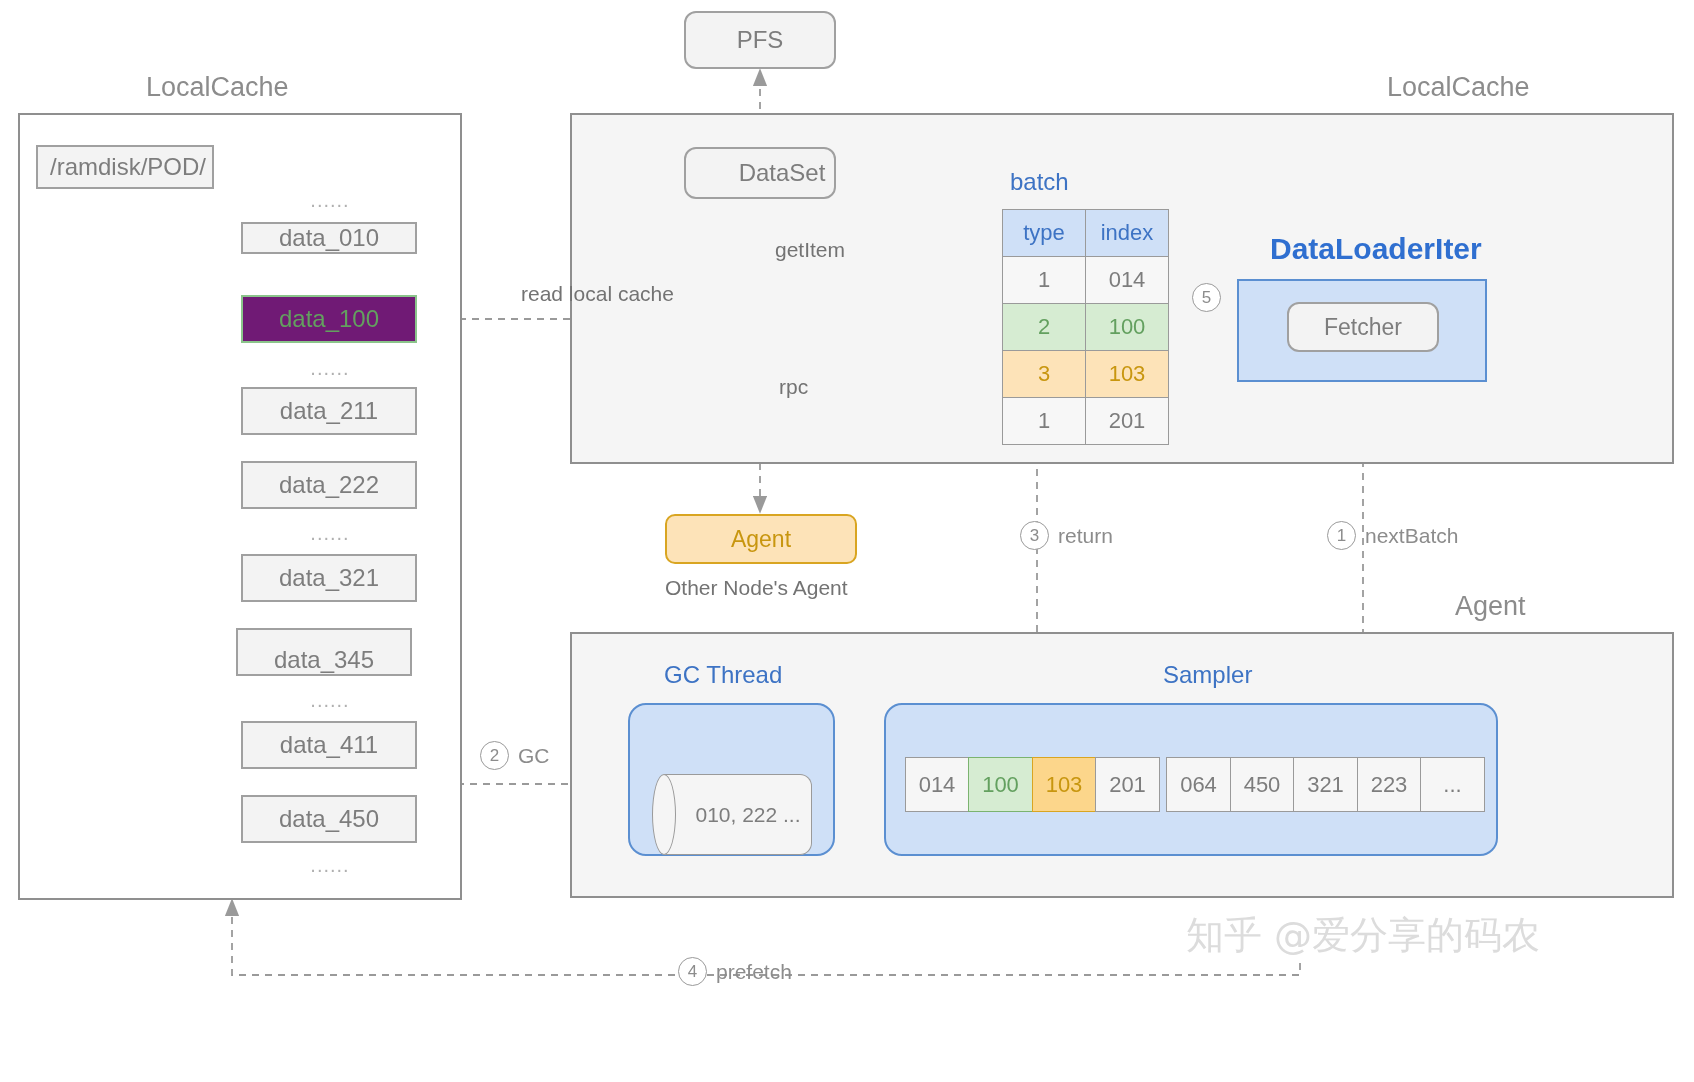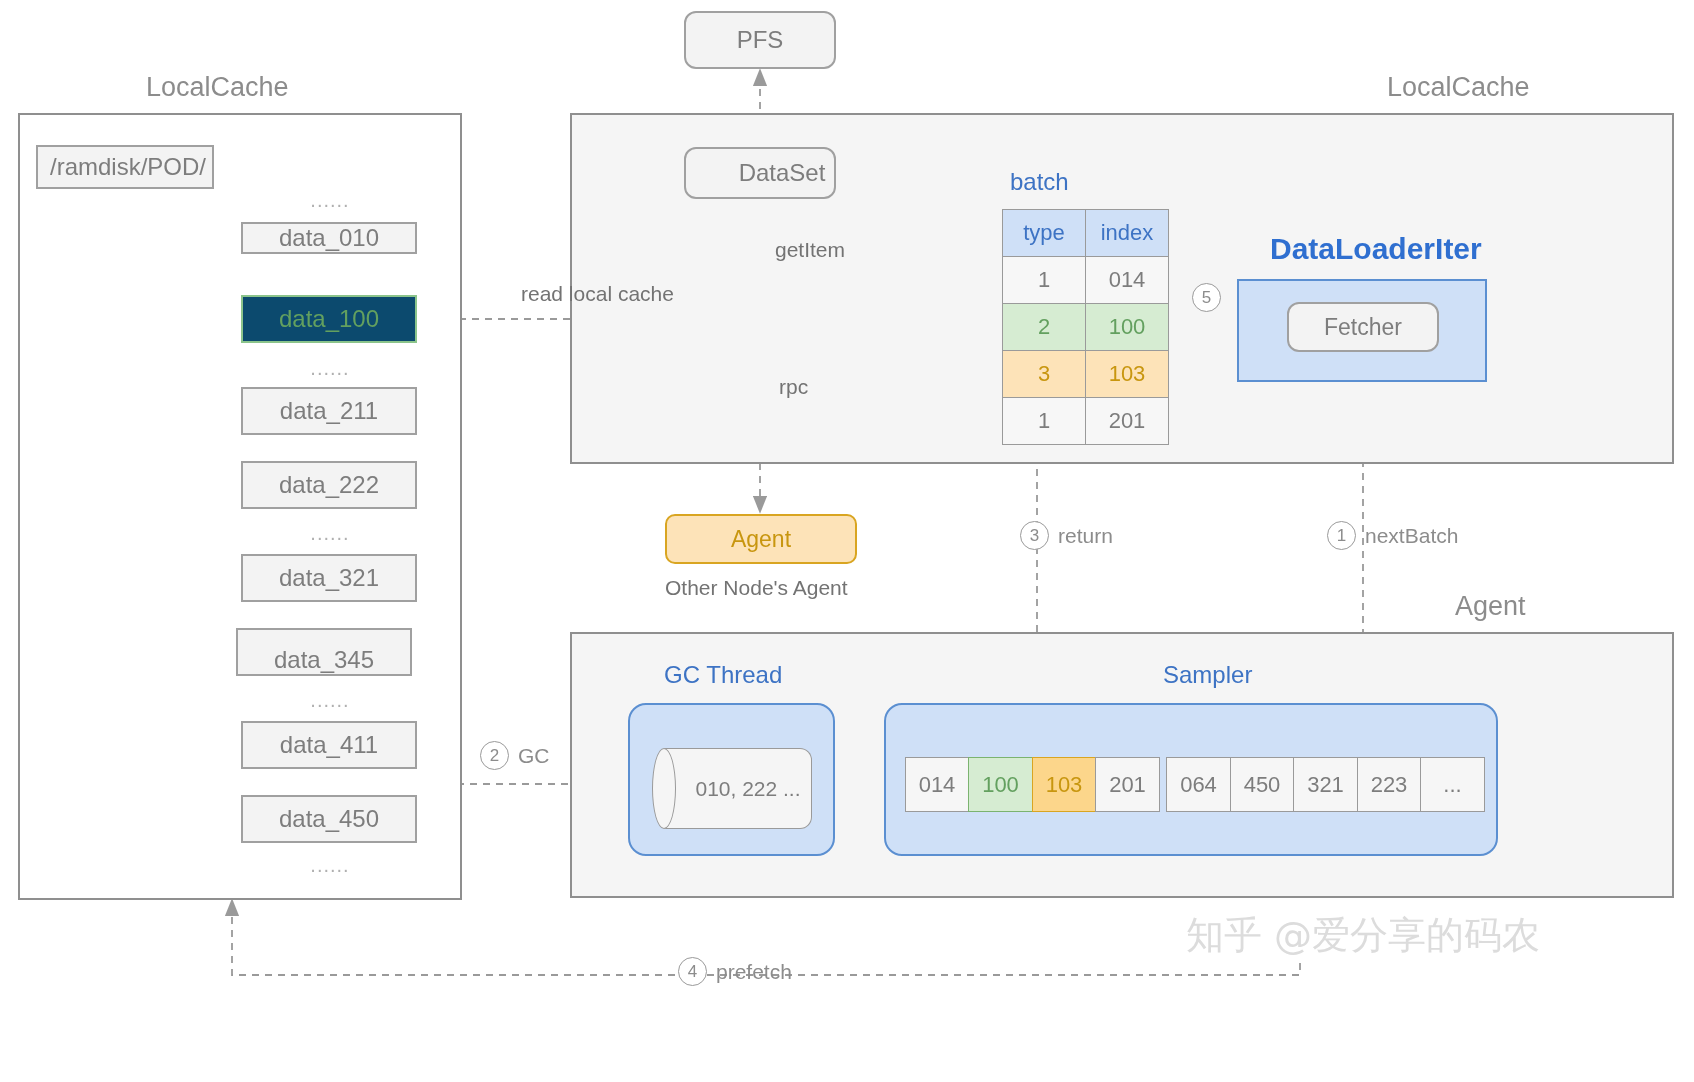--- a/index.html
+++ b/index.html
@@ -13,21 +13,21 @@
   .sec-title{color:#8c8c8c;font-size:27px;white-space:nowrap;}
 
   
   .panel-plain{border:2px solid #8f8f8f;background:#ffffff;}
   .panel-gray{border:2px solid #8f8f8f;background:#f5f5f5;}
 
   
   .node{border:2px solid #a0a0a0;background:#f3f3f3;color:#7d7d7d;font-size:24px;}
   .node-pill{border-radius:12px;}
 
-  .node-green{border:2px solid #8bc48b;background:#0c4a6e;color:#63a05f;}
+  .node-green{border:2px solid #8bc48b;background:#701a75;color:#63a05f;}
   .node-orange{border:2.5px solid #d9a521;background:#fde3b8;color:#c8960f;font-size:23px;border-radius:10px;}
 
   
   .blue-title{color:#3d73c4;font-size:24px;white-space:nowrap;}
   .blue-title-lg{color:#2f6fd0;font-size:30px;font-weight:bold;white-space:nowrap;}
   .blue-box{background:#cfe0f7;border:2px solid #5b8fd1;}
   .blue-box-round{border-radius:18px;}
 
   
   .btable{border-collapse:collapse;}
@@ -244,21 +244,21 @@
   </div>
 
   <div class="abs sec-title" style="left:1455px;top:591px;">Agent</div>
 
   <div class="abs panel-gray" style="left:570px;top:632px;width:1104px;height:266px;"></div>
 
   <div class="abs blue-title" style="left:664px;top:661px;">GC Thread</div>
 
   <div class="abs blue-box blue-box-round" style="left:628px;top:703px;width:207px;height:153px;"></div>
 
-  <div class="abs" style="left:652px;top:748px;width:160px;height:81px;">
+  <div class="abs" style="left:652px;top:774px;width:160px;height:81px;">
     <div class="abs" style="left:12px;top:0;width:148px;height:81px;border:1.8px solid #9a9a9a;
          border-left:none;border-radius:0 12px 12px 0;background:#f5f5f5;"></div>
     <div class="abs" style="left:0;top:0;width:24px;height:81px;border:1.8px solid #9a9a9a;
          border-radius:50%;background:#f5f5f5;"></div>
     <div class="abs ctr" style="left:34px;top:0;width:124px;height:81px;color:#7d7d7d;font-size:21px;">
       <span>010, 222 ...</span>
     </div>
   </div>
 
   <div class="abs blue-title" style="left:1163px;top:661px;">Sampler</div>

